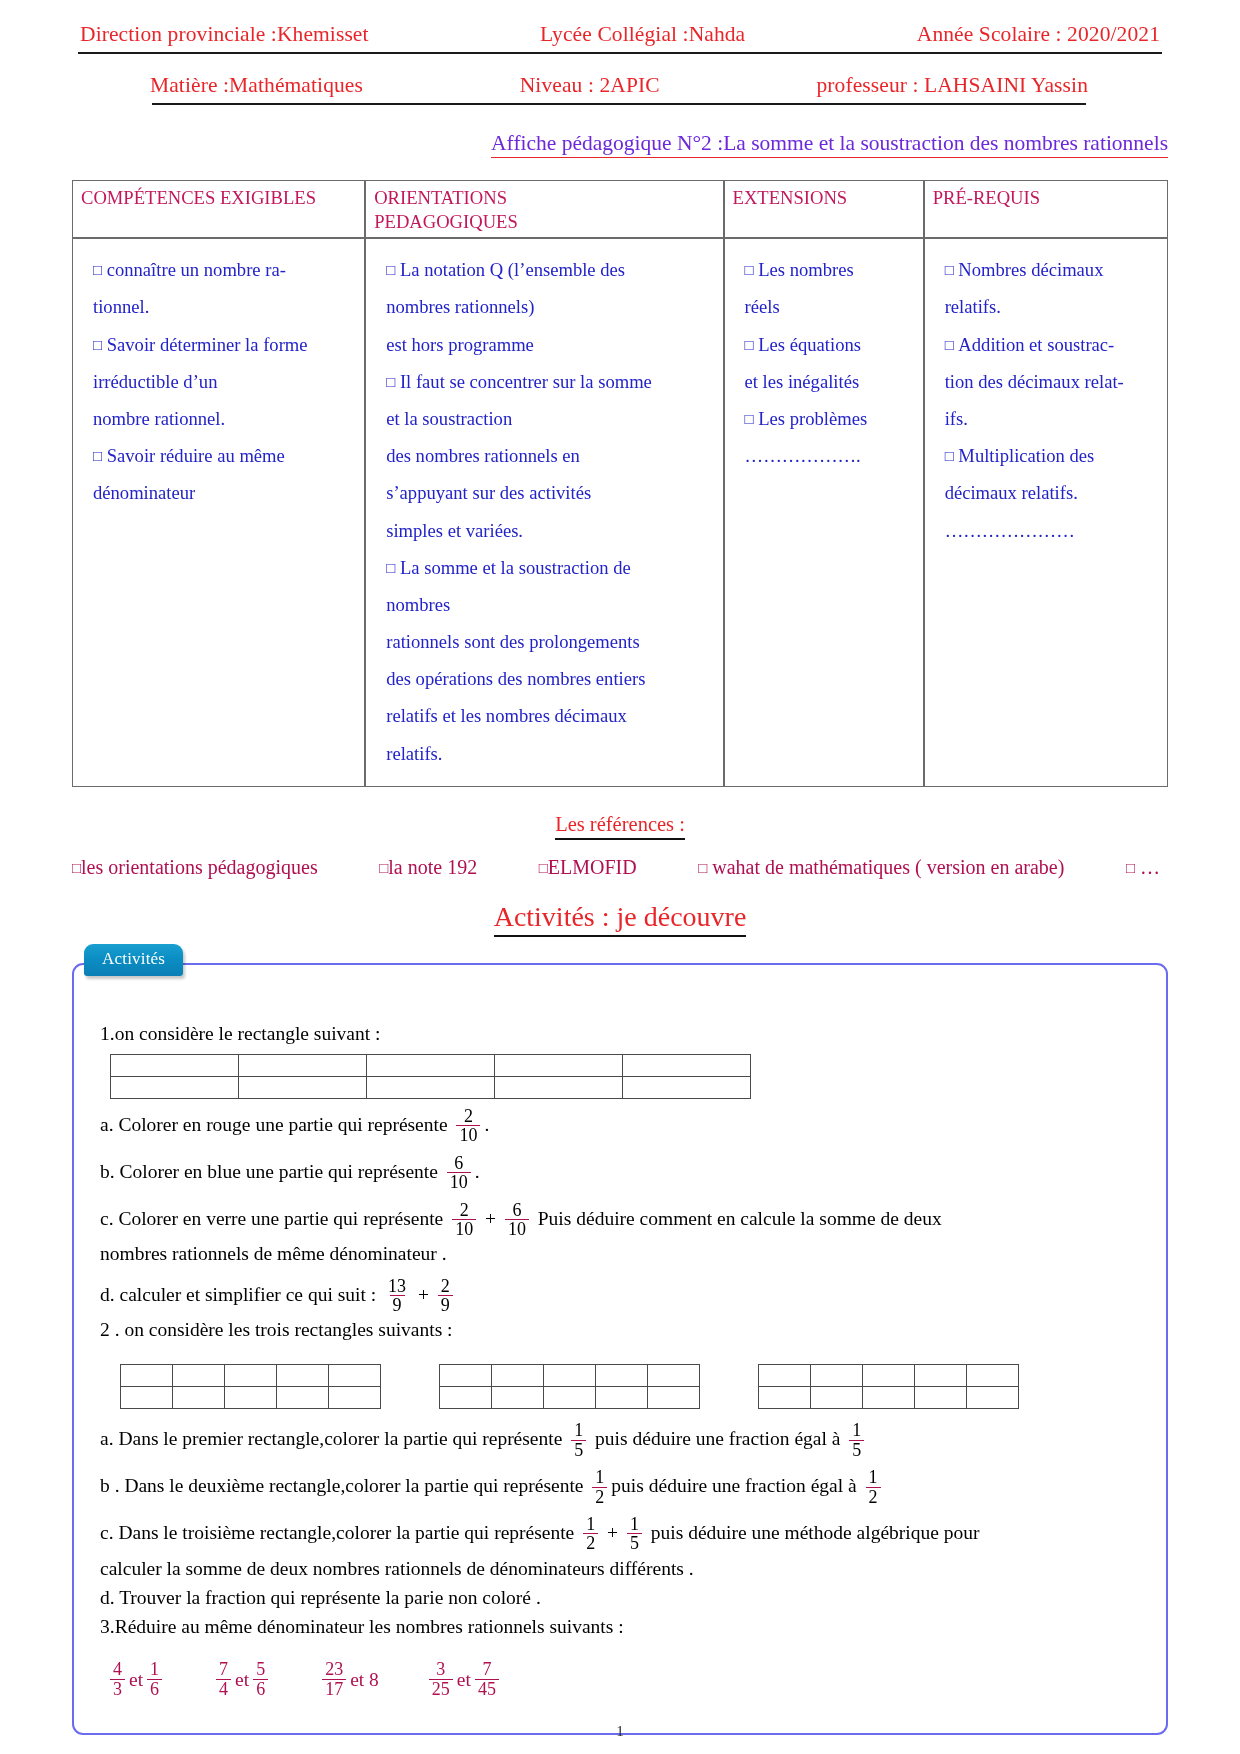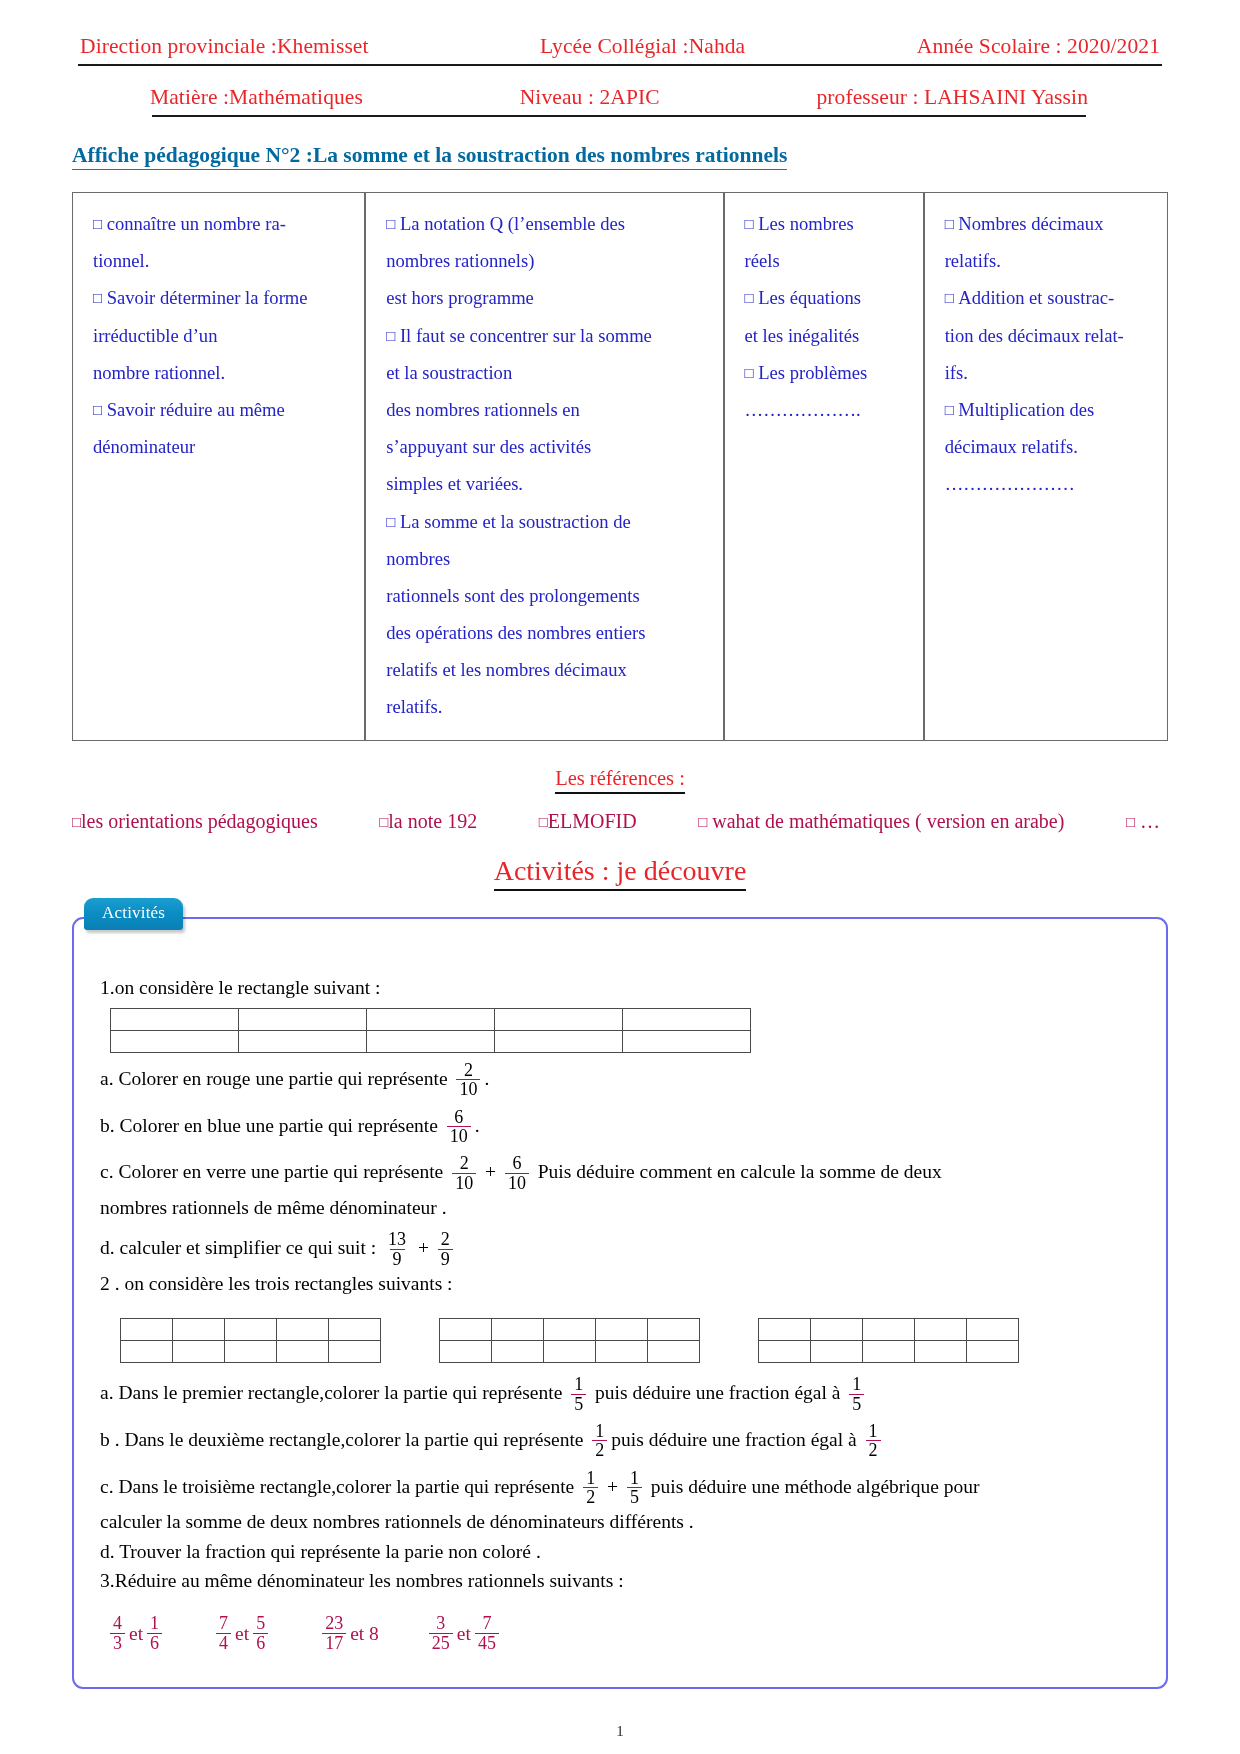--- a/index.html
+++ b/index.html
@@ -7,21 +7,21 @@
   body {
     width: 1240px;
     height: 1754px;
     background: #ffffff;
     font-family: "Liberation Serif", "DejaVu Serif", serif;
     color: #c2185b;
     position: relative;
     overflow: hidden;
   }
 
-  .page { padding: 34px 72px 0 72px; }
+  .page { padding: 22px 72px 0 72px; }
 
   
   .hdr-row {
     display: flex;
     justify-content: space-between;
     align-items: baseline;
     color: #e8262a;
     font-size: 21.5px;
     letter-spacing: .1px;
   }
@@ -30,25 +30,24 @@
     border-bottom: 2.6px solid #1a1a1a;
     margin: 5px 6px 0 6px;
   }
   .hdr-row.r2 {
     margin-top: 19px;
     padding: 0 80px 0 78px;
   }
   .hdr-underline.u2 { margin: 5px 82px 0 80px; }
 
   .doc-title {
-    text-align: left;
-    color: #0369a1;
+    text-align: right;
+    color: #6d28d9;
     font-size: 21.5px;
     margin-top: 26px;
-    font-weight: bold;
   }
   .doc-title span {
     border-bottom: 1.6px solid #e8262a;
     padding-bottom: 2px;
   }
 
   
   table.grid {
     width: 100%;
     border-collapse: separate;
@@ -206,20 +205,26 @@
     <div>professeur :  LAHSAINI Yassin</div>
   </div>
   <div class="hdr-underline u2"></div>
 
   <div class="doc-title">
     <span>Affiche pédagogique N°2 :La somme et la soustraction des nombres rationnels</span>
   </div>
 
   <table class="grid">
     <tbody>
+        <tr>
+      <td class="head c1">COMPÉTENCES EXIGIBLES</td>
+      <td class="head c2">ORIENTATIONS<br>PEDAGOGIQUES</td>
+      <td class="head c3">EXTENSIONS</td>
+      <td class="head c4">PRÉ-REQUIS</td>
+    </tr>
     <tr>
 
       <td class="c1 cellbody">
         <p class="j"><span class="chk">□</span>&nbsp;<span>connaître un nombre ra-</span></p>
         <p>tionnel.</p>
         <p><span class="chk">□</span>&nbsp;<span>Savoir déterminer la forme</span></p>
         <p>irréductible d’un</p>
         <p>nombre rationnel.</p>
         <p class="j"><span class="chk">□</span>&nbsp;<span>Savoir réduire au même</span></p>
         <p>dénominateur</p>

